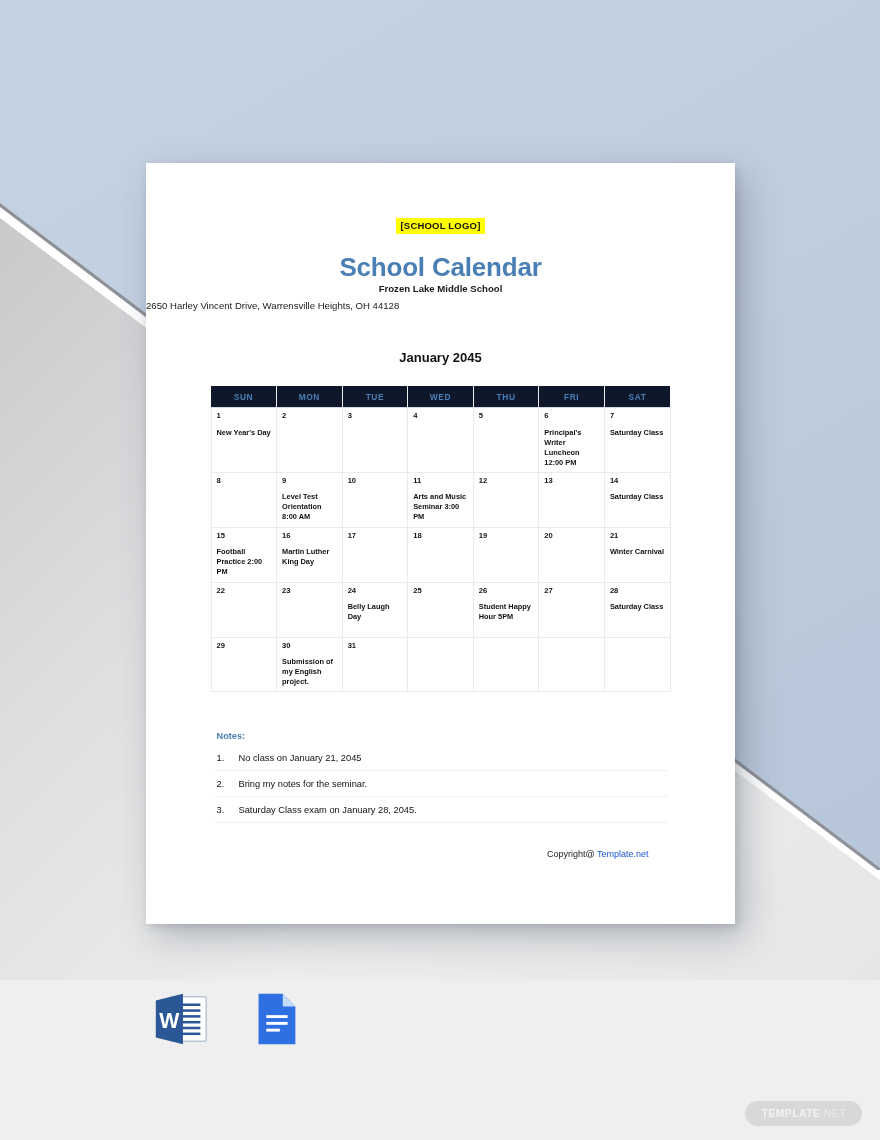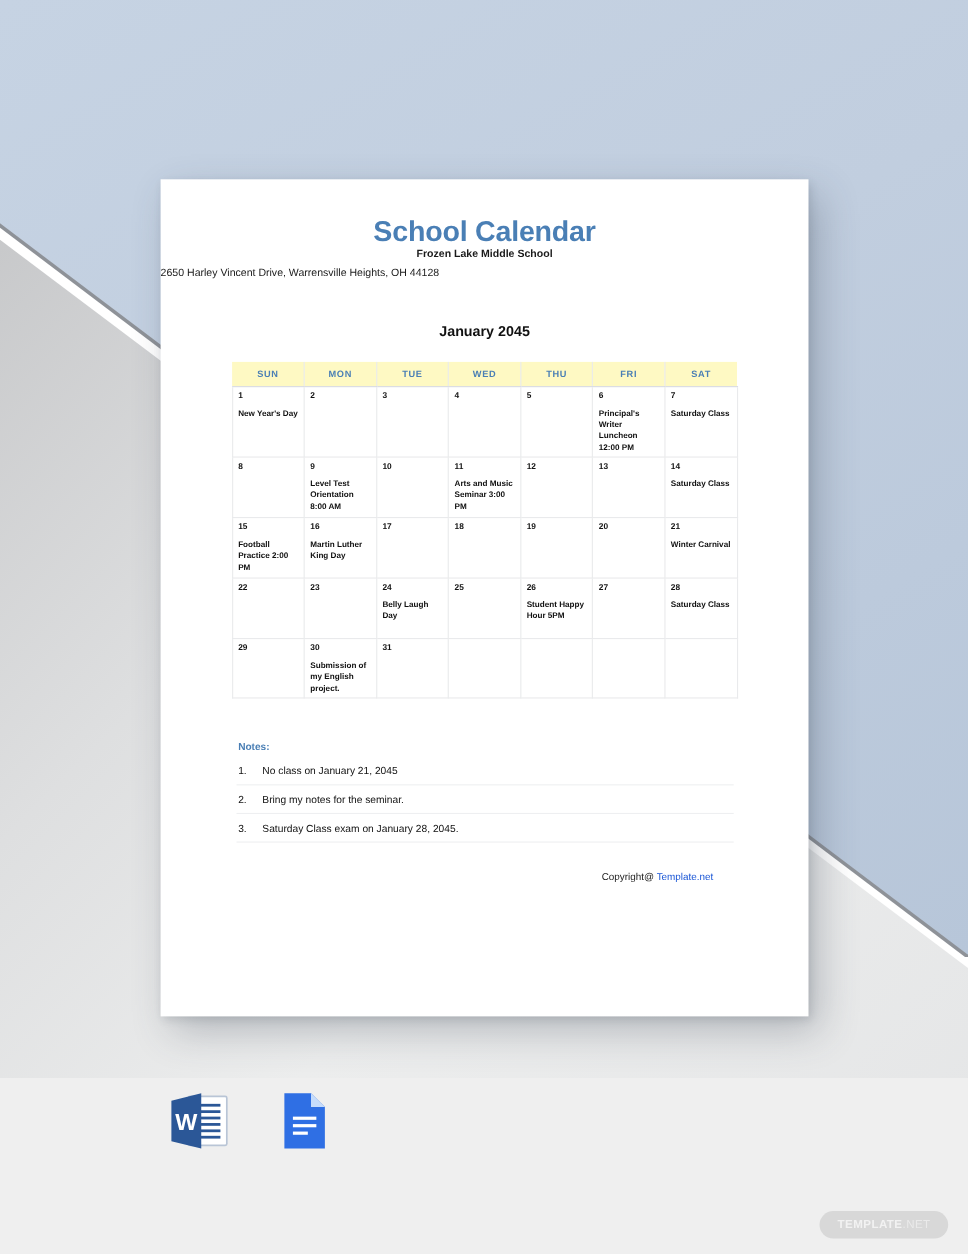--- a/index.html
+++ b/index.html
@@ -76,21 +76,21 @@
     background: #ffff00;
     color: #111111;
     font-size: 9.5px;
     font-weight: bold;
     letter-spacing: 0.2px;
     padding: 2px 4px 2px 4px;
     line-height: 1.25;
   }
   .doc-title {
     text-align: center;
-    margin-top: 32px;
+    margin-top: 18px;
     color: #4a7fb5;
     font-size: 26px;
     font-weight: bold;
     letter-spacing: -0.2px;
   }
   .school-name {
     text-align: center;
     font-size: 9.6px;
     font-weight: bold;
     color: #1a1a1a;
@@ -123,21 +123,21 @@
   table.calendar th {
     height: 22px;
     font-size: 8.4px;
     font-weight: bold;
     color: #4a7fb5;
     letter-spacing: 0.6px;
     text-align: center;
     border-left: 1px solid #e9eaec;
     border-right: 1px solid #e9eaec;
     border-bottom: 1px solid #d7dae0;
-    background: #fef9c3;
+    background: #0f172a;
     vertical-align: middle;
   }
   table.calendar th:first-child { border-left: none; }
   table.calendar th:last-child  { border-right: none; }
 
   table.calendar td {
     height: 55px;
     vertical-align: top;
     border: 1px solid #e9eaec;
     padding: 4px 5px 3px 5px;
@@ -239,20 +239,23 @@
 
 <div class="bg-root">
   <div class="band-gray"></div>
   <div class="wedge-line"></div>
   <div class="wedge-fill"></div>
   <div class="band-gray-white"></div>
 </div>
 
 <div class="paper">
 
+  <div class="logo-wrap">
+    <span class="logo-badge">[SCHOOL LOGO]</span>
+  </div>
 
   <div class="doc-title">School Calendar</div>
 
   <div class="school-name">Frozen Lake Middle School</div>
 
   <div class="school-addr">2650 Harley Vincent Drive, Warrensville Heights, OH 44128</div>
 
 
   <div class="month-title">January 2045</div>
 

